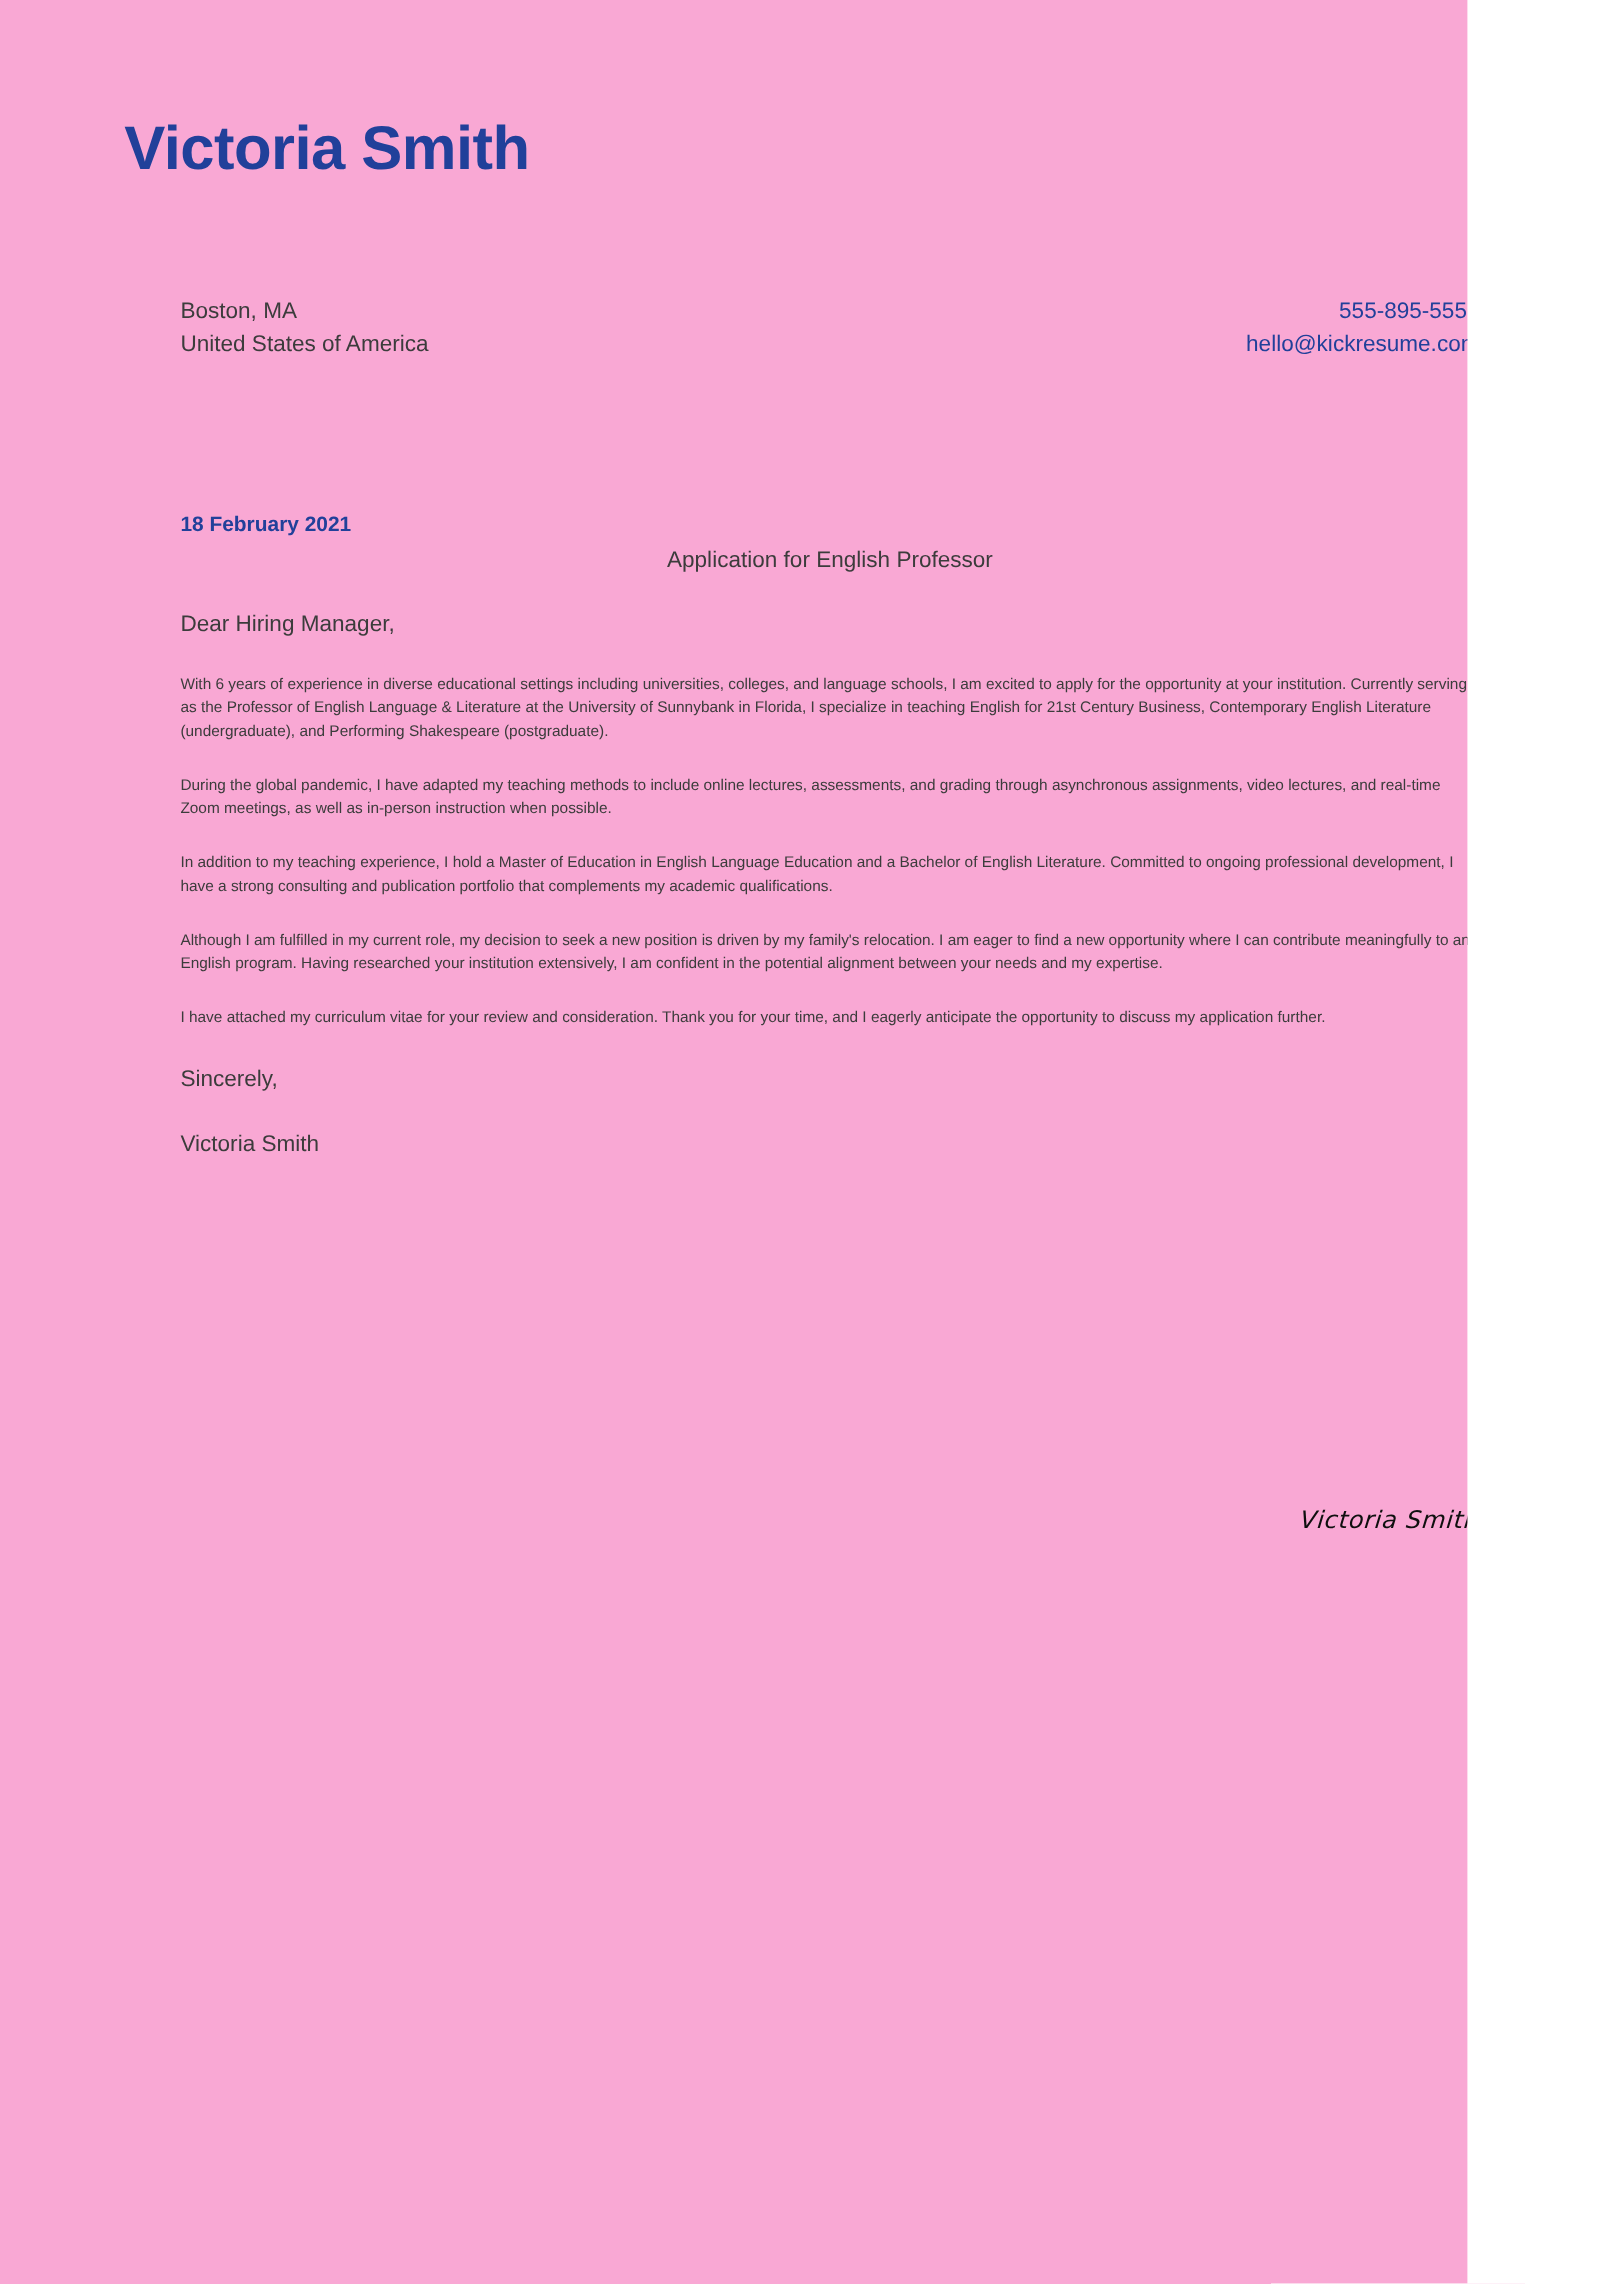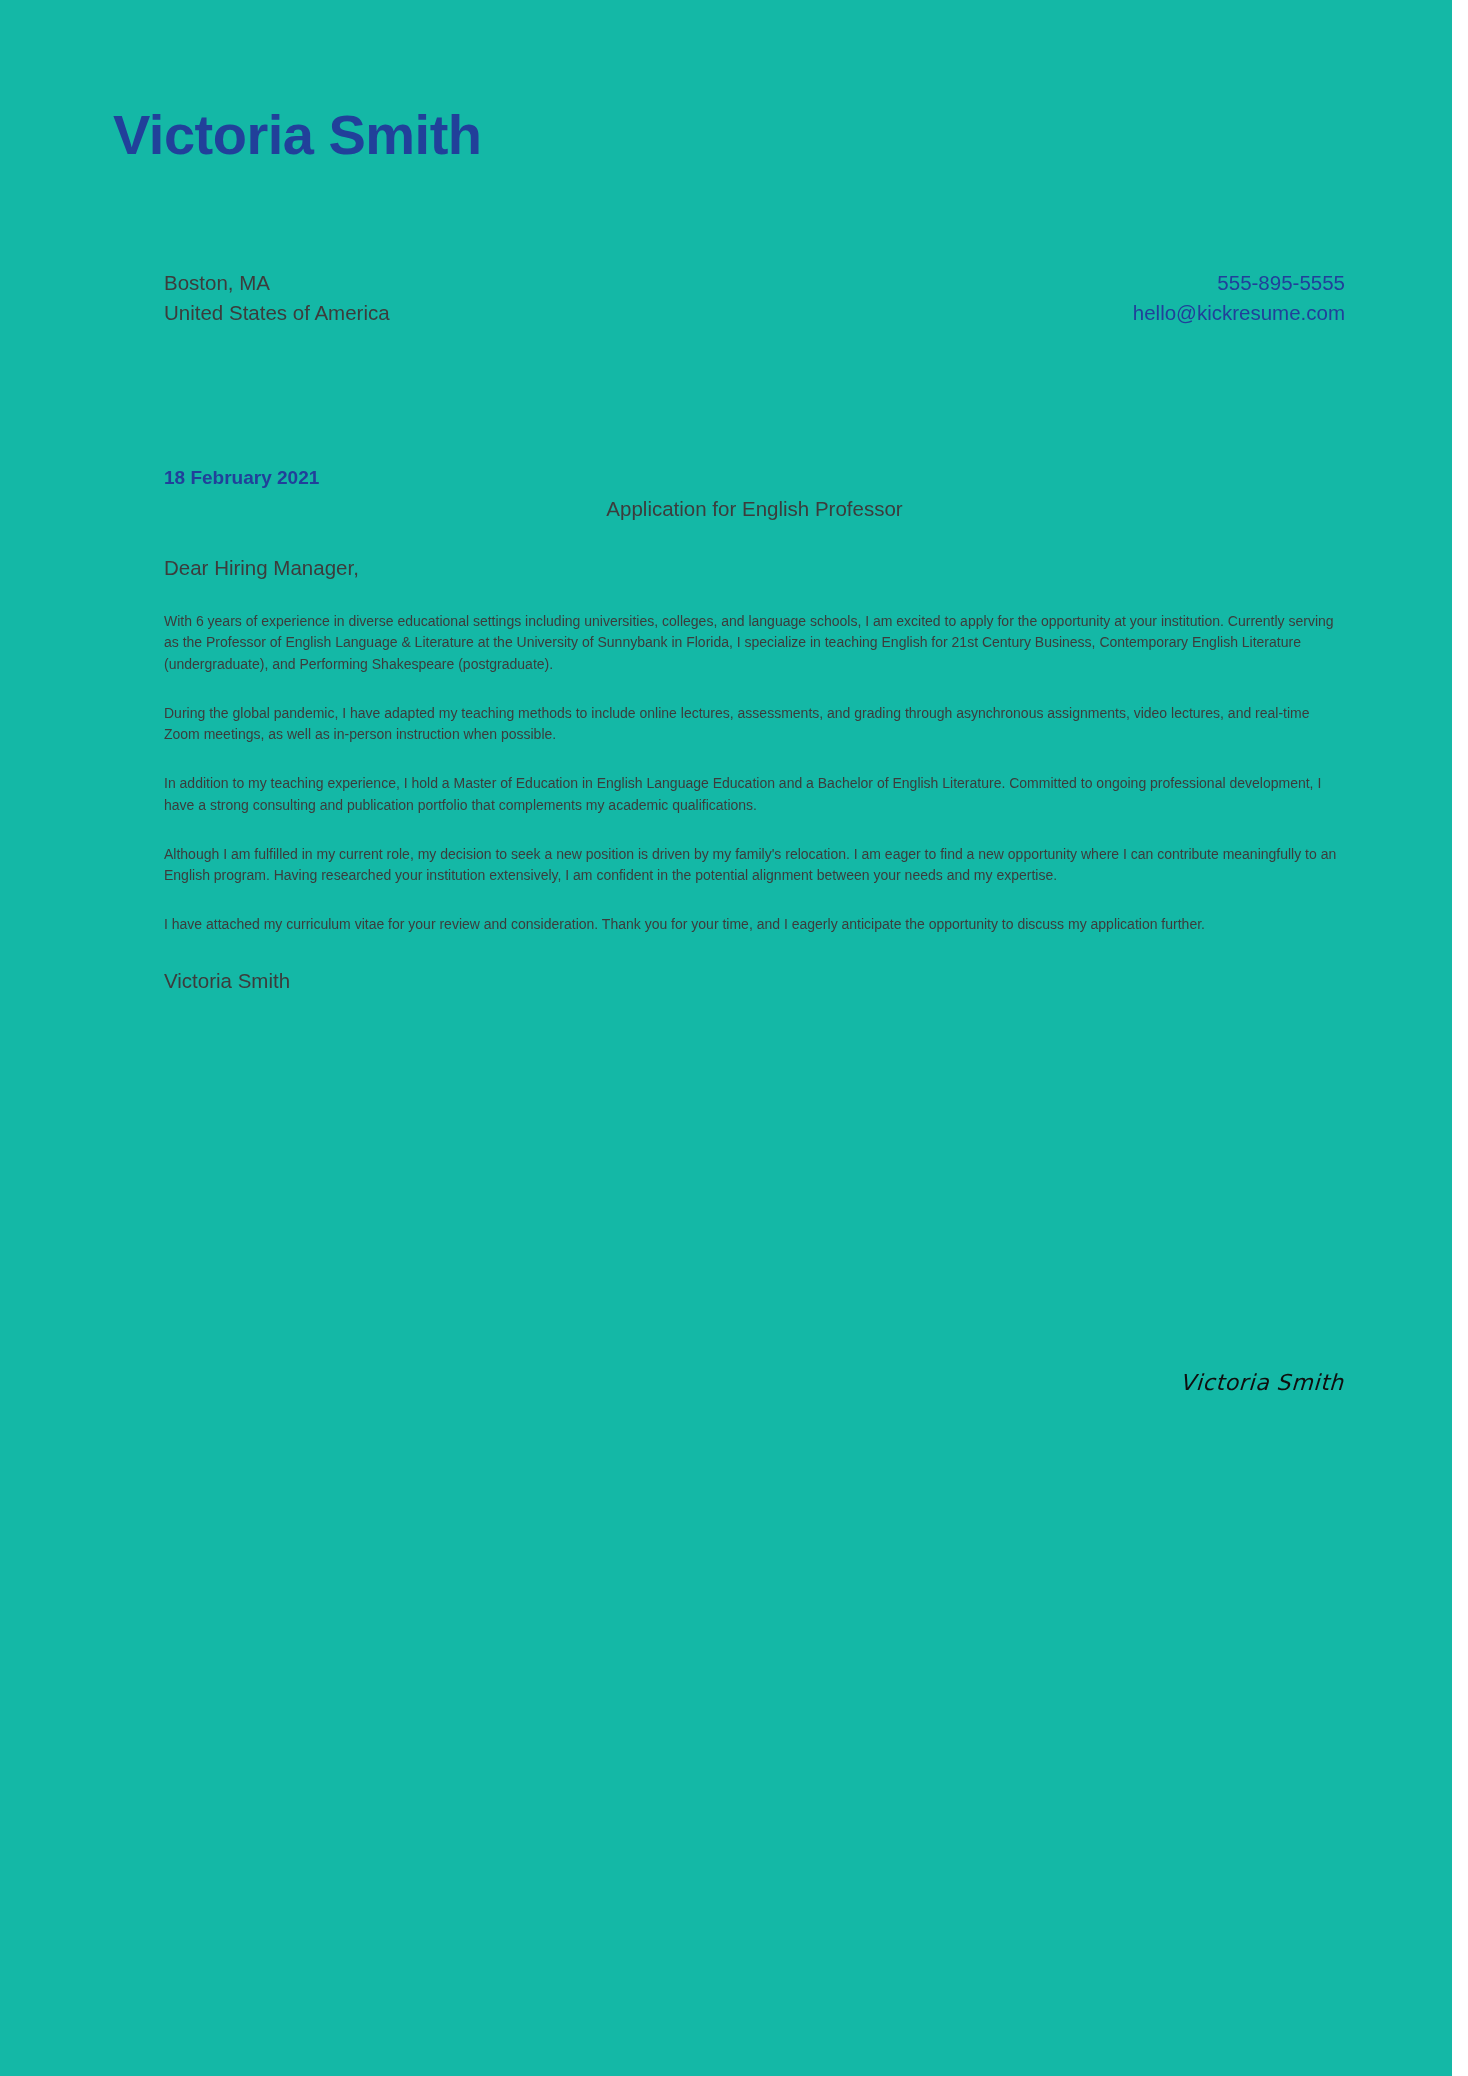--- a/index.html
+++ b/index.html
@@ -10,23 +10,23 @@
   }
   body {
     width: 1468px;
     height: 2076px;
     font-family: "Liberation Sans", sans-serif;
     -webkit-font-smoothing: antialiased;
   }
 
   .page {
     position: relative;
-    width: 1452px;
+    width: 1334px;
     height: 2076px;
-    background: #14b8a6;
+    background: #f9a8d4;
     box-sizing: border-box;
     overflow: hidden;
   }
 
   
   .name-heading {
     position: absolute;
     left: 113px;
     top: 68px;
     font-size: 56px;
@@ -165,20 +165,21 @@
     <p class="body-paragraph">With 6 years of experience in diverse educational settings including universities, colleges, and language schools, I am excited to apply for the opportunity at your institution. Currently serving as the Professor of English Language &amp; Literature at the University of Sunnybank in Florida, I specialize in teaching English for 21st Century Business, Contemporary English Literature (undergraduate), and Performing Shakespeare (postgraduate).</p>
 
     <p class="body-paragraph">During the global pandemic, I have adapted my teaching methods to include online lectures, assessments, and grading through asynchronous assignments, video lectures, and real-time Zoom meetings, as well as in-person instruction when possible.</p>
 
     <p class="body-paragraph">In addition to my teaching experience, I hold a Master of Education in English Language Education and a Bachelor of English Literature. Committed to ongoing professional development, I have a strong consulting and publication portfolio that complements my academic qualifications.</p>
 
     <p class="body-paragraph">Although I am fulfilled in my current role, my decision to seek a new position is driven by my family's relocation. I am eager to find a new opportunity where I can contribute meaningfully to an English program. Having researched your institution extensively, I am confident in the potential alignment between your needs and my expertise.</p>
 
     <p class="body-paragraph">I have attached my curriculum vitae for your review and consideration. Thank you for your time, and I eagerly anticipate the opportunity to discuss my application further.</p>
 
+    <p class="closing">Sincerely,</p>
 
     <p class="signer-name">Victoria Smith</p>
 
   </div>
 
   <div class="signature-wrap">
     <span class="signature">Victoria Smith</span>
   </div>
 
 </div>

